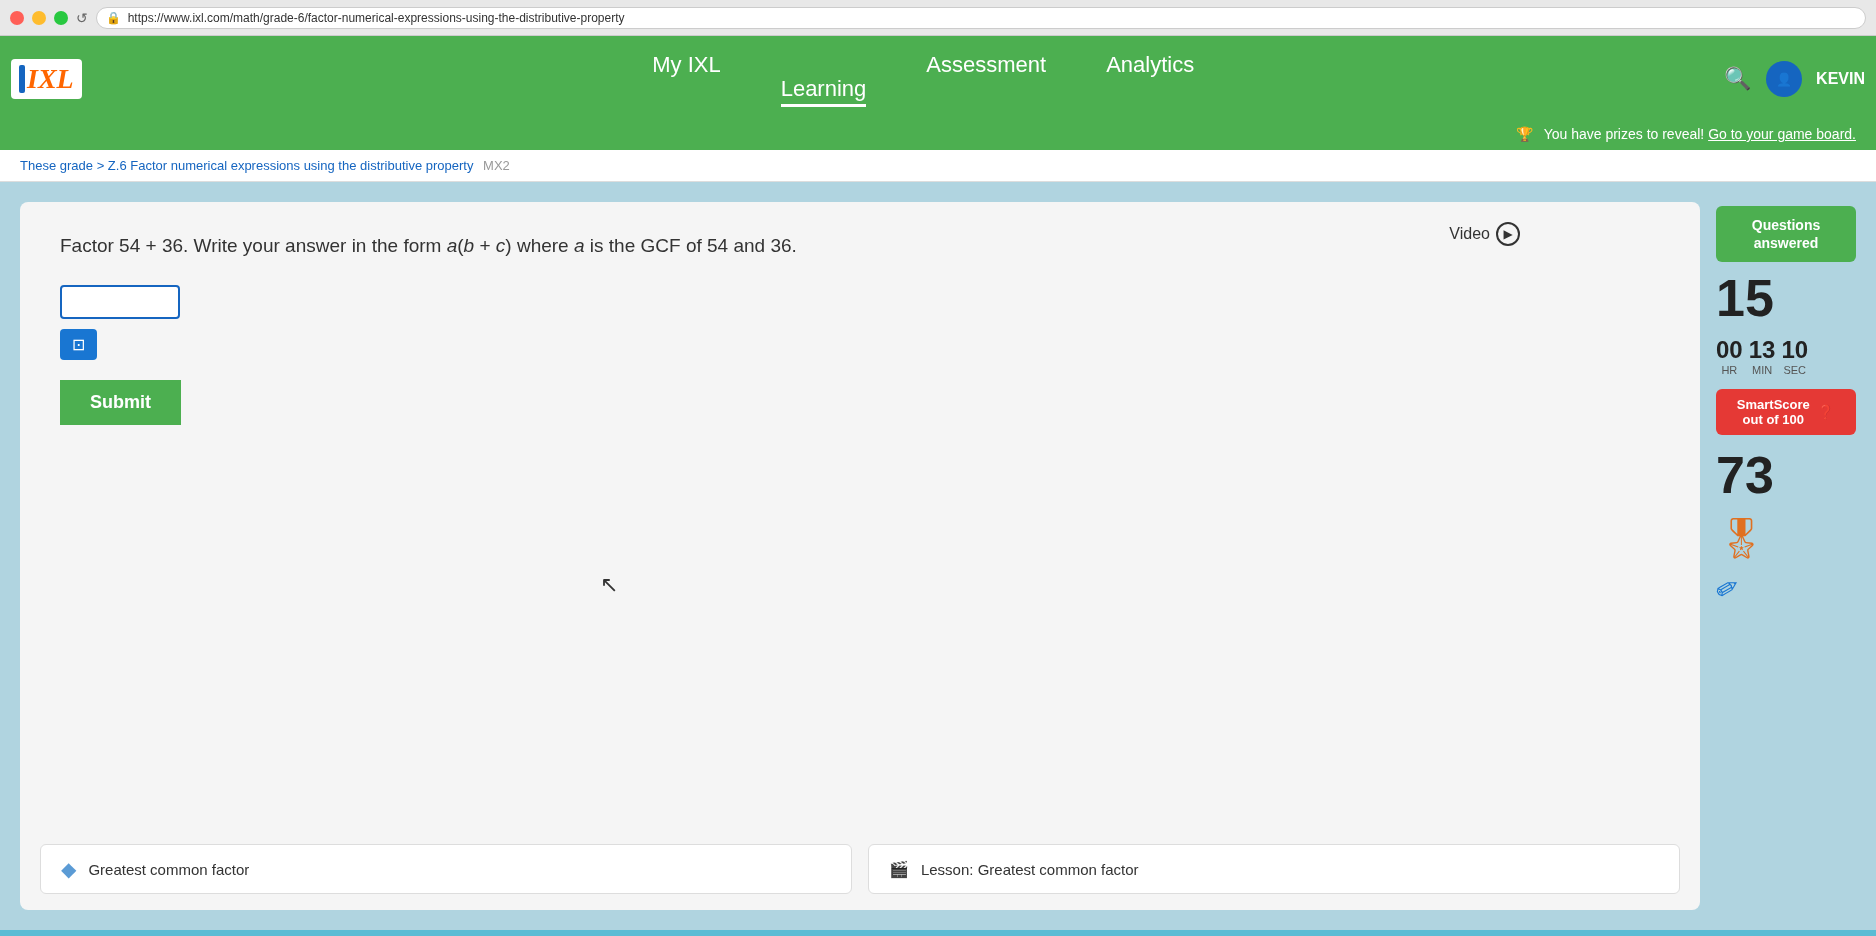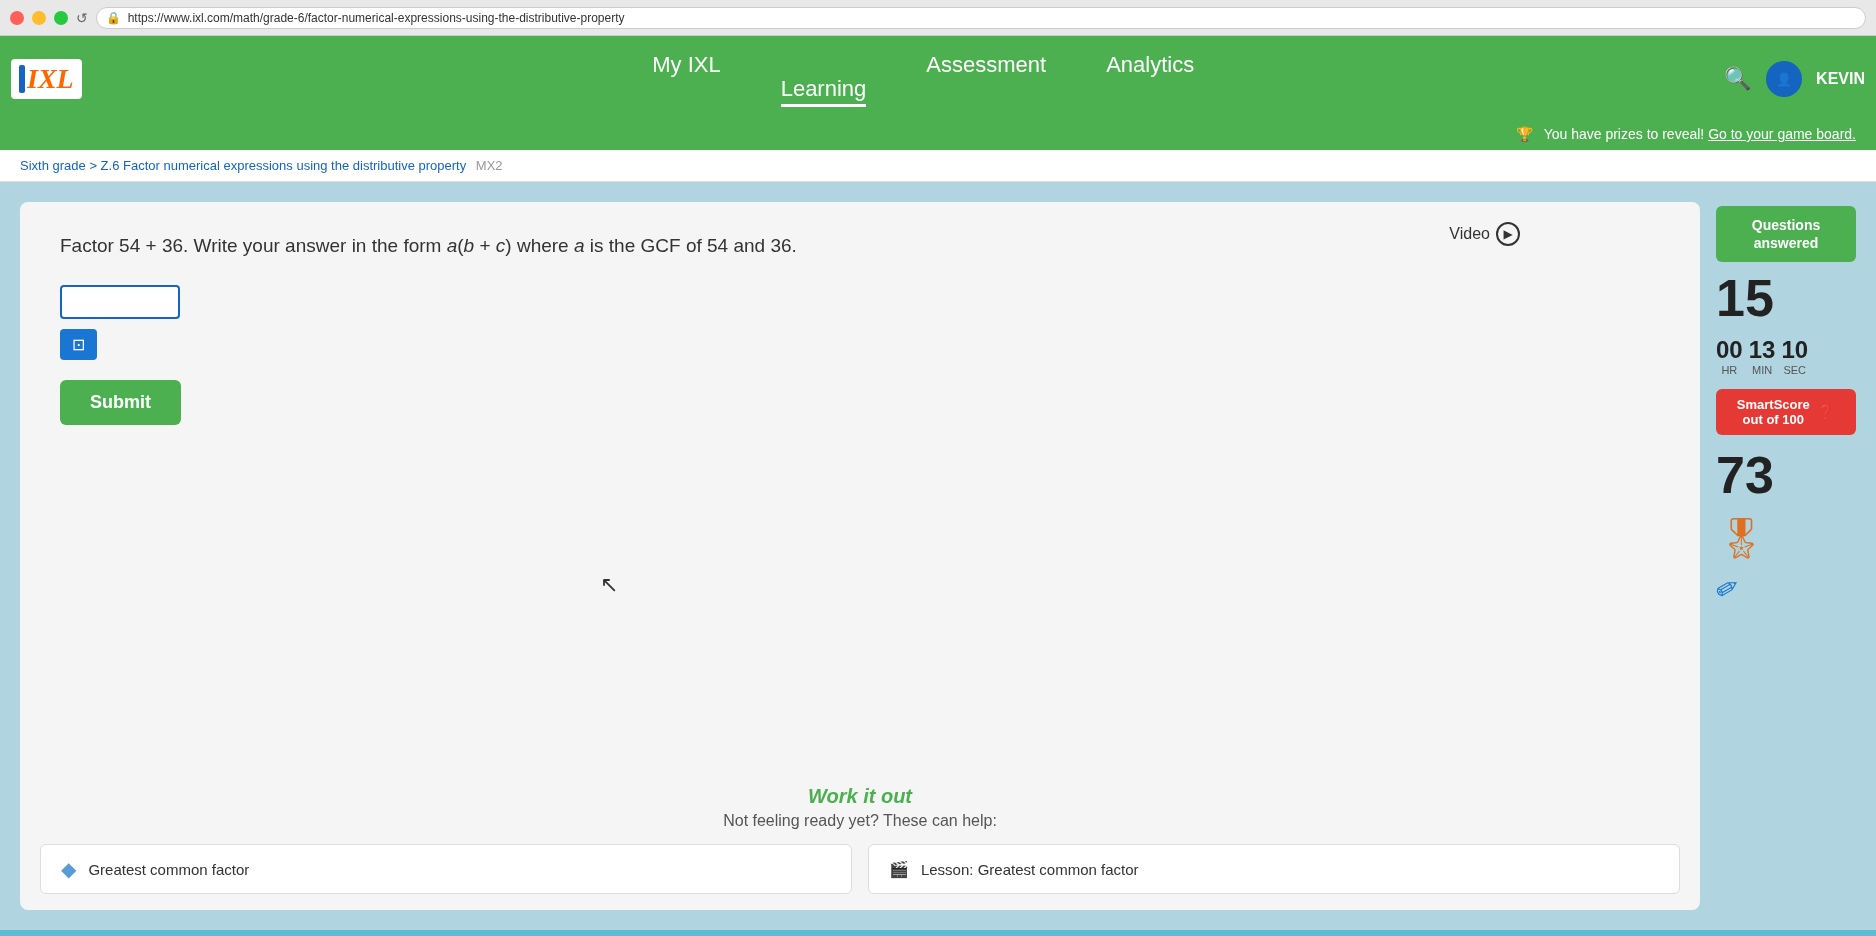--- a/index.html
+++ b/index.html
@@ -197,21 +197,21 @@
       margin-bottom: 20px;
       display: flex;
       align-items: center;
       gap: 4px;
     }
 
     .submit-btn {
       background: #4caf50;
       color: white;
       border: none;
-      border-radius: 6px;
+      border-radius: 0;
       padding: 12px 30px;
       font-size: 18px;
       font-weight: bold;
       cursor: pointer;
     }
 
     
     .video-btn {
       position: absolute;
       top: 20px;
@@ -420,21 +420,21 @@
   </div>
 </div>
 
 <div class="prize-banner">
   <span style="margin-right:6px;">🏆</span>
   <span>You have prizes to reveal!</span>
   <a>Go to your game board.</a>
 </div>
 
 <div class="breadcrumb">
-  <span>Sixth grade</span>
+  <span>These grade</span>
   <span> &gt; </span>
   <span>Z.6 Factor numerical expressions using the distributive property</span>
   <span style="color:#999; margin-left:6px;">MX2</span>
 </div>
 
 <div class="main-area">
 
   <div class="content-card">
 
     
@@ -456,24 +456,20 @@
       <span>⊡</span>
     </button>
 
     
     <button class="submit-btn">Submit</button>
 
     
     <div class="cursor" style="left:580px; top:370px;">↖</div>
 
     
-    <div class="work-out">
-      <div class="work-out-title">Work it out</div>
-      <div class="work-out-sub">Not feeling ready yet? These can help:</div>
-    </div>
 
     
     <div class="help-cards">
       <div class="help-card">
         <span class="diamond-icon">◆</span>
         <span>Greatest common factor</span>
       </div>
       <div class="help-card">
         <span class="lesson-icon">🎬</span>
         <span>Lesson: Greatest common factor</span>

